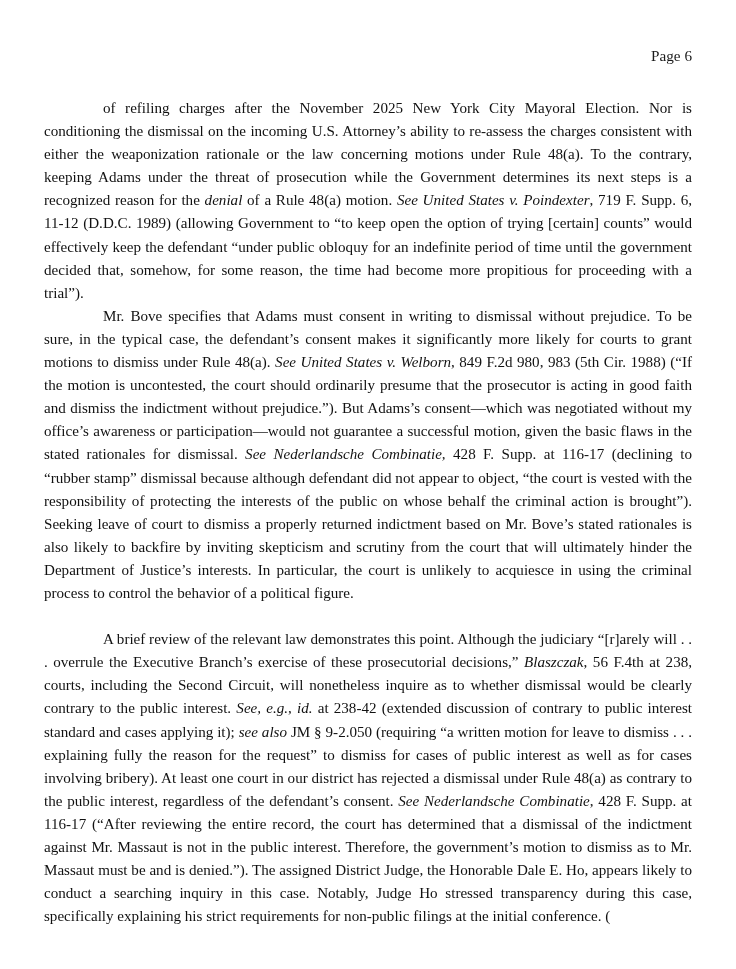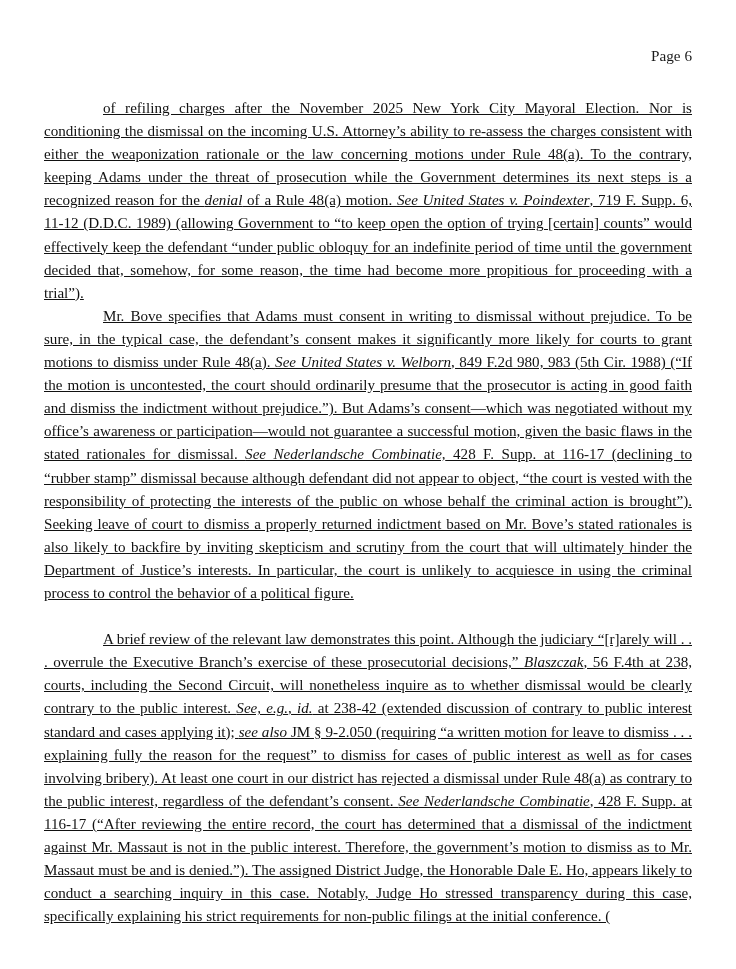--- a/index.html
+++ b/index.html
@@ -40,21 +40,20 @@
   }
   p.para {
     margin: 0 0 0 0;
     font-size: 15.1px;
     line-height: 23.1px;
     text-align: justify;
     text-justify: inter-word;
     text-indent: 59px;
     color: #111111;
     hyphens: none;
-    text-decoration: underline;
   }
   p.spacer-before {
     margin-top: 23.1px;
   }
   h2.section-head {
     margin: 23.1px 0 23.1px 0;
     font-size: 15.1px;
     line-height: 23.1px;
     font-weight: bold;
     text-indent: 0;

